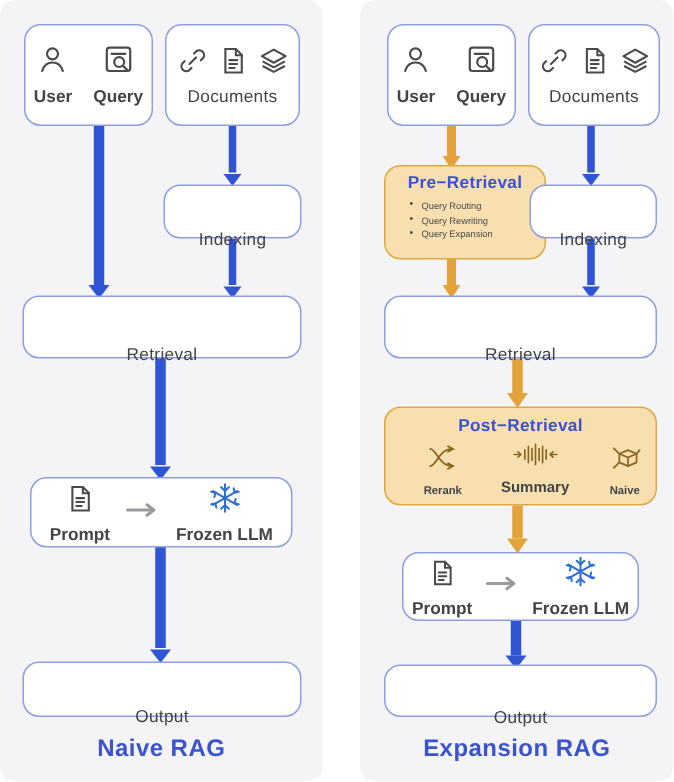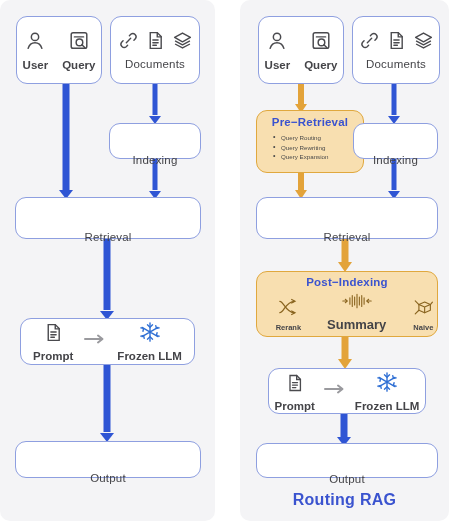--- a/index.html
+++ b/index.html
@@ -203,20 +203,21 @@
           </span>
           <span class="cap">Frozen LLM</span>
         </div>
       </div>
     </div>
 
     <div class="node" style="left:15px; top:441px; width:186px; height:37px;">
       <span class="node-label">Output</span>
     </div>
 
+    <div class="caption" style="top:491px; left:0;">Naive RAG</div>
   </div>
 
   <div class="panel" id="panel-advanced">
 
     <div class="arrow orange" style="left:53px; top:84px; width:16px; height:29px;">
       <div class="shaft" style="width:6px; height:20px;"></div>
       <div class="head" style="border-left-width:6.5px;border-right-width:6.5px;border-top-width:9px;"></div>
     </div>
     <div class="arrow orange" style="left:53px; top:172px; width:16px; height:27px;">
       <div class="shaft" style="width:6px; height:18px;"></div>
@@ -306,21 +307,21 @@
 
     <div class="node" style="left:113px; top:123px; width:85px; height:36px;">
       <span class="node-label">Indexing</span>
     </div>
 
     <div class="node" style="left:16px; top:197px; width:182px; height:42px;">
       <span class="node-label">Retrieval</span>
     </div>
 
     <div class="accent-box" style="left:16px; top:271px; width:182px; height:66px; display:flex; flex-direction:column; align-items:center; justify-content:center; gap:4px;">
-      <div class="accent-title">Post−Indexing</div>
+      <div class="accent-title">Post−Retrieval</div>
       <div class="icon-row" style="gap:26px;margin-left:16px;">
         <div class="icon-col">
           <span class="glyph">
             <svg width="20" height="18" viewBox="0 0 24 22" fill="none" stroke="#8a6520" stroke-width="1.5" stroke-linecap="round">
               <path d="M2 18C7 18 9 4 20 4"></path>
                 <path d="M16.5 1.8L20.5 4l-4 2.2"></path>
               <path d="M2 4c5 0 7 14 18 14"></path>
                 <path d="M16.5 15.8L20.5 18l-4 2.2"></path>
             </svg>
           </span>
@@ -329,21 +330,21 @@
         <div class="icon-col">
           <span class="glyph">
             <svg width="30" height="18" viewBox="0 0 38 22" fill="none" stroke="#8a6520" stroke-width="1.4" stroke-linecap="round">
               <path d="M1 11h5"></path>
                 <path d="M4.2 8.8L6.6 11l-2.4 2.2"></path>
               <path d="M37 11h-5"></path>
                 <path d="M33.8 8.8L31.4 11l2.4 2.2"></path>
               <path d="M10 7v8M13 4v14M16 6v10M19 2.5v17M22 6v10M25 4v14M28 7v8"></path>
             </svg>
           </span>
-          <span class="cap" style="font-size:13px;">Summary</span>
+          <span class="cap" style="font-size:10px;">Summary</span>
         </div>
         <div class="icon-col">
           <span class="glyph">
             <svg width="22" height="18" viewBox="0 0 26 22" fill="none" stroke="#8a6520" stroke-width="1.4" stroke-linejoin="round" stroke-linecap="round">
               <path d="M8 8l7-3 7 3v7l-7 3-7-3z"></path>
                 <path d="M8 8l7 3 7-3M15 11v7"></path>
               <path d="M8 8L3.5 3.5M8 15l-4.5 4.5M22 8l2.5-3"></path>
             </svg>
           </span>
           <span class="cap" style="font-size:7.5px;">Naive</span>
@@ -380,16 +381,16 @@
           </span>
           <span class="cap">Frozen LLM</span>
         </div>
       </div>
     </div>
 
     <div class="node" style="left:16px; top:443px; width:182px; height:35px;">
       <span class="node-label">Output</span>
     </div>
 
-    <div class="caption" style="top:491px; left:0;">Routing RAG</div>
+    <div class="caption" style="top:491px; left:0;">Expansion RAG</div>
   </div>
 
 </div>
 
 </body></html>

